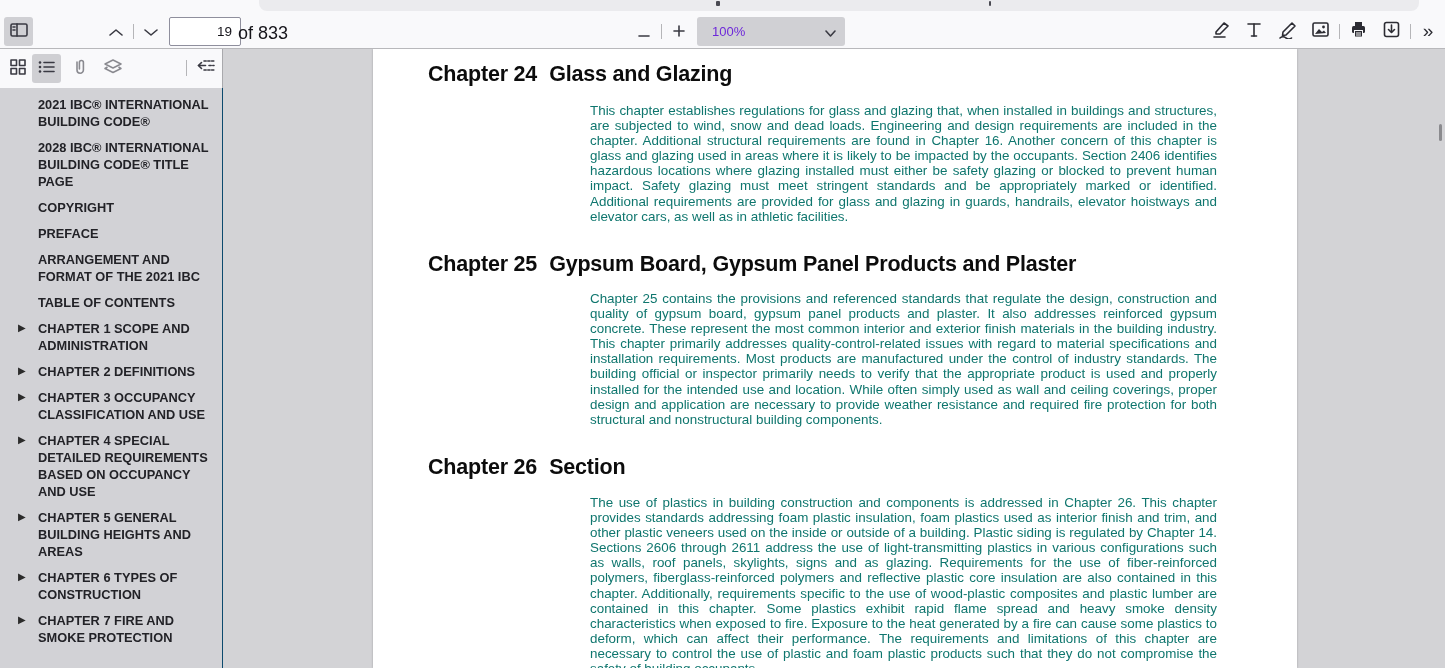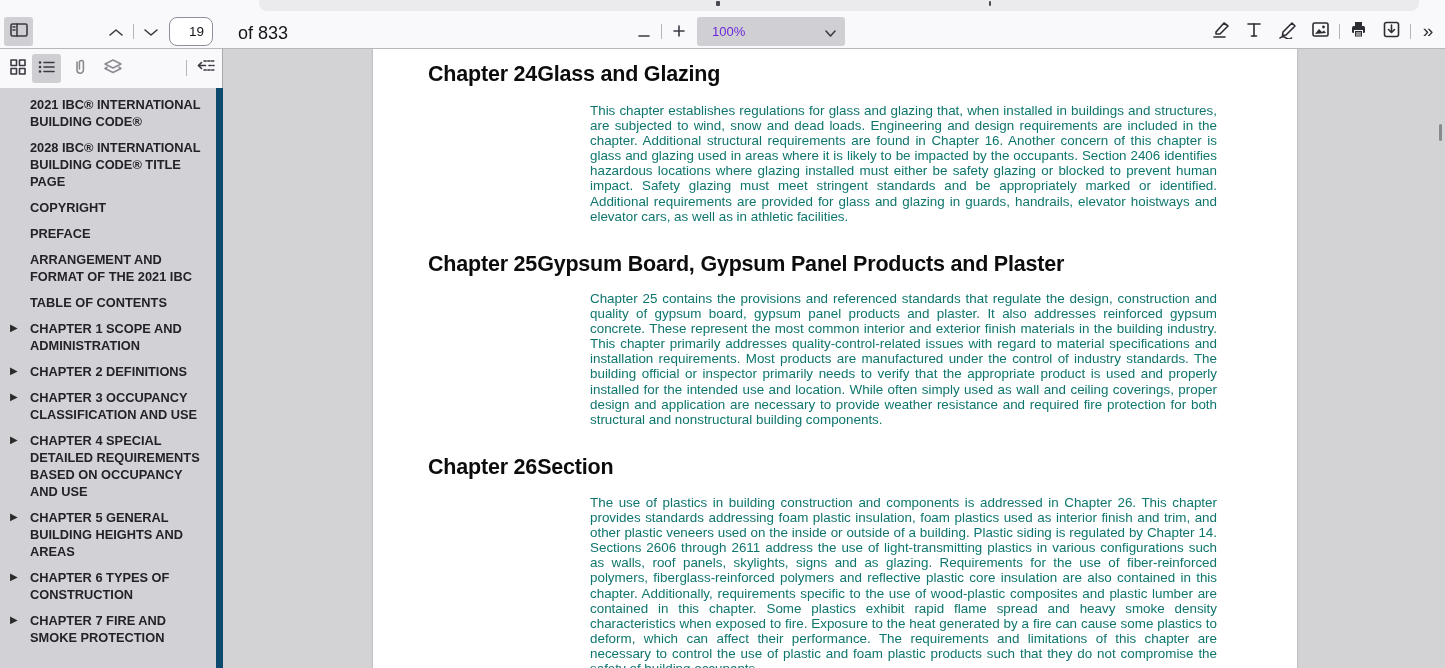--- a/index.html
+++ b/index.html
@@ -13,53 +13,53 @@
     background:#ebebee; border-radius:0 0 8px 8px; }
   .strip-glyph { position:absolute; top:1px; width:4px; height:5px; background:#4a4a52; border-radius:1px; }
 
   
   .toolbar { position:absolute; left:0; top:14px; width:1445px; height:35px; background:#f9f9fb;
     border-bottom:1px solid #b8b8bb; }
   .tb-btn { position:absolute; top:3px; height:29px; display:flex; align-items:center; justify-content:center;
     border-radius:3px; color:#3a3a43; cursor:pointer; }
   .tb-btn.active { background:#d0d0d4; }
   .tb-sep { position:absolute; top:10px; width:1px; height:15px; background:#b5b5b8; }
-  .page-input { position:absolute; left:169px; top:3px; width:44px; height:29px; border:1px solid #8f8f9d;
-    border-radius:8px; background:#fff; text-align:right; padding-right:8px; font-size:13.5px; color:#15141a;
+  .page-input { position:absolute; left:169px; top:3px; width:72px; height:29px; border:1px solid #8f8f9d;
+    border-radius:2px; background:#fff; text-align:right; padding-right:8px; font-size:13.5px; color:#15141a;
     font-family:"Liberation Sans", sans-serif; }
   .page-count { position:absolute; left:238px; top:9px; font-size:18px; color:#15141a; }
   .zoom-select { position:absolute; left:697px; top:3px; width:148px; height:29px; background:#d0d0d4;
     border-radius:3px; display:flex; align-items:center; cursor:pointer; }
   .zoom-select .zval { font-size:13px; color:#6d28d9; margin-left:15px; flex:1; }
   .zoom-select svg { margin-right:9px; }
   .icon-stroke { stroke:#3a3a43; fill:none; stroke-width:1.6; stroke-linecap:round; stroke-linejoin:round; }
   .icon-dark  { stroke:#2c2c33; fill:none; stroke-width:1.6; stroke-linecap:round; stroke-linejoin:round; }
   .dbl-chevron { font-size:19px; color:#2c2c33; line-height:1; padding-bottom:2px; }
 
   
   .sidebar-toolbar { position:absolute; left:0; top:49px; width:223px; height:39px; background:#f9f9fb;
     border-right:1px solid #a9a9ad; }
   .sb-btn { position:absolute; top:5px; height:29px; width:29px; display:flex; align-items:center;
     justify-content:center; border-radius:3px; color:#5a5a64; cursor:pointer; }
   .sb-btn.active { background:#cfcfd3; }
   .sb-sep { position:absolute; left:186px; top:11px; width:1px; height:16px; background:#b5b5b8; }
 
   .sidebar-panel { position:absolute; left:0; top:88px; width:223px; height:580px; background:#d2d2d6;
-    border-right:7px solid #0c4a6e; overflow:hidden; padding:8px 6px 0 8px; }
+    border-right:1px solid #0c4a6e; overflow:hidden; padding:8px 6px 0 16px; }
   .outline-item { display:flex; margin-bottom:9px; cursor:pointer; }
   .outline-caret { width:22px; flex:0 0 22px; font-size:10px; color:#2b2b2b; padding-top:2px; padding-left:2px; }
   .outline-label { flex:1; max-width:178px; font-size:12.8px; font-weight:bold; color:#222227; line-height:17px; }
 
   
   .viewer { position:absolute; left:224px; top:49px; width:1221px; height:619px; background:#d3d3d6; overflow:hidden; }
   .page { position:absolute; left:149px; top:0; width:924px; height:619px; background:#ffffff; overflow:hidden;
     box-shadow:0 0 2px rgba(0,0,0,0.25); }
   .doc-h { position:absolute; left:55px; font-weight:bold; font-size:21.5px; color:#0c0c0c;
     letter-spacing:-0.2px; font-family:"Liberation Sans", sans-serif; }
-  .doc-h .hnum { margin-right:0; }
+  .doc-h .hnum { margin-right:12px; }
   .doc-p { position:absolute; left:217px; width:627px; font-size:13.4px; line-height:15.1px; color:#0f766e;
     text-align:justify; font-family:"Liberation Sans", sans-serif; }
   .scroll-thumb { position:absolute; right:3px; top:75px; width:3px; height:17px; background:#8a8a8e; border-radius:2px; }
 </style>
 </head>
 <body>
 
 <div id="app">
 
   <div class="browser-strip">

